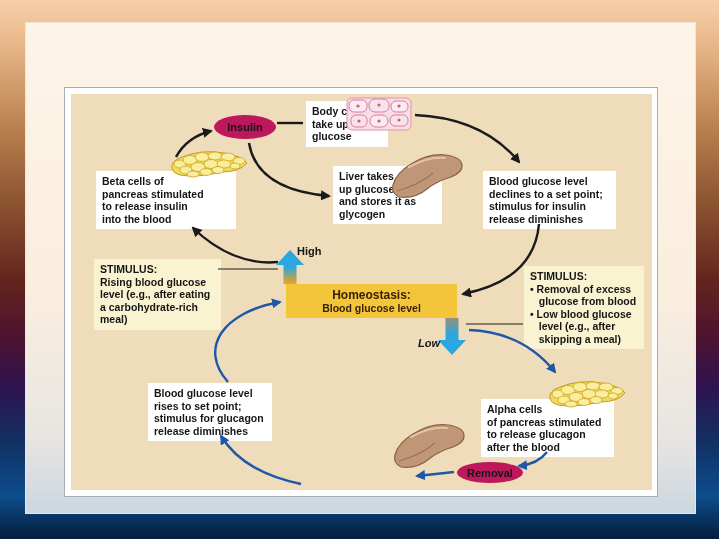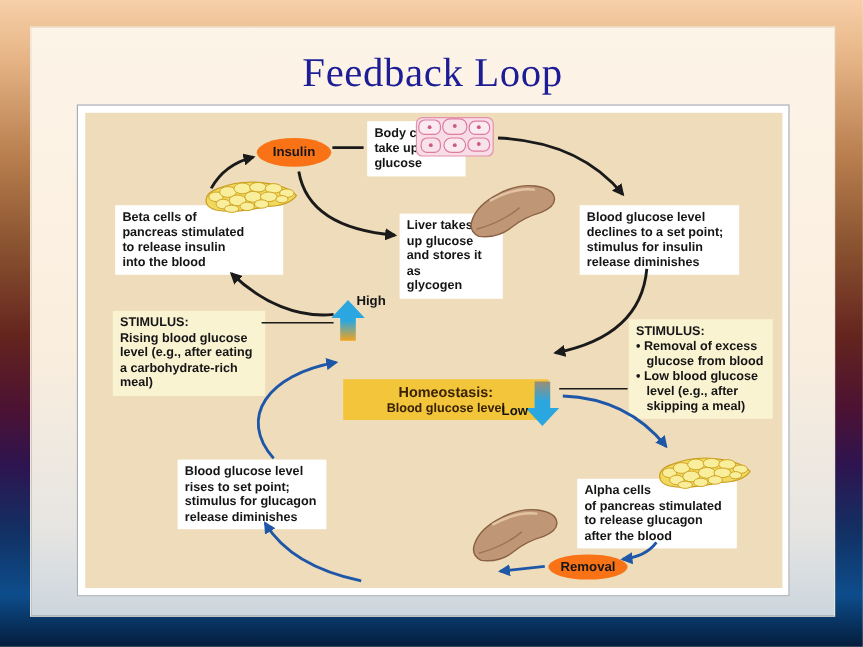--- a/index.html
+++ b/index.html
@@ -28,54 +28,53 @@
   }
   .stage *{box-sizing:border-box;}
   .wbox,.ybox{
     position:absolute;padding:4px 6px;z-index:1;
     font-weight:700;font-size:10.5px;line-height:12.5px;color:#151515;
     white-space:pre-wrap;
   }
   .wbox{background:#ffffff;}
   .ybox{background:var(--stimulus-bg,#faf3d2);}
   .oval{
-    position:absolute;background:#f97316;border-radius:50%;z-index:1;
+    position:absolute;background:#be185d;border-radius:50%;z-index:1;
     display:flex;align-items:center;justify-content:center;
     font-weight:700;font-size:11px;color:#151515;
   }
   .homeo{
     position:absolute;left:215px;top:190px;width:171px;height:34px;z-index:1;
     background:var(--homeostasis-bg,#f2c53a);
     display:flex;flex-direction:column;align-items:center;justify-content:center;
-    color:#3a2104;text-align:center;margin-top:32px;
+    color:#3a2104;text-align:center;
   }
   .homeo .t1{font-weight:700;font-size:12px;line-height:14px;}
   .homeo .t2{font-weight:700;font-size:10.5px;line-height:12px;}
   .lvl-label{position:absolute;z-index:4;font-weight:700;font-size:11px;color:#151515;}
   .organ{position:absolute;z-index:2;}
   .arrows{position:absolute;left:0;top:0;width:581px;height:396px;z-index:3;pointer-events:none;}
 </style>
 </head>
 <body>
 
 <div class="card">
-  <div class="slide-title">Feedback Loop</div>
 
   <div class="panel-frame"></div>
 
   <div class="stage">
 
     <div class="wbox" style="left:235px;top:7px;width:82px;">Body cells
 take up more
 glucose</div>
     <div class="wbox" style="left:25px;top:77px;width:140px;">Beta cells of
 pancreas stimulated
 to release insulin
 into the blood</div>
-    <div class="wbox" style="left:262px;top:84px;width:86px;">Liver takes
+    <div class="wbox" style="left:262px;top:72px;width:109px;">Liver takes
 up glucose
 and stores it as
 glycogen</div>
     <div class="wbox" style="left:412px;top:77px;width:133px;">Blood glucose level
 declines to a set point;
 stimulus for insulin
 release diminishes</div>
     <div class="ybox" style="left:23px;top:165px;width:127px;">STIMULUS:
 Rising blood glucose
 level (e.g., after eating
@@ -98,21 +97,21 @@
 
     <div class="homeo">
       <span class="t1">Homeostasis:</span>
       <span class="t2">Blood glucose level</span>
     </div>
 
     <div class="oval" style="left:143px;top:21px;width:62px;height:24px;">Insulin</div>
     <div class="oval" style="left:386px;top:368px;width:66px;height:21px;">Removal</div>
 
     <div class="lvl-label" style="left:226px;top:151px;">High</div>
-    <div class="lvl-label" style="left:347px;top:243px;">Low</div>
+    <div class="lvl-label" style="left:347px;top:243px;font-style:italic;">Low</div>
 
     <svg class="organ" style="left:275px;top:3px;" width="66" height="34" viewBox="0 0 66 34">
       <rect x="1" y="1" width="64" height="32" rx="5" fill="#f8dce6" stroke="#e391ad" stroke-width="1"></rect>
       <rect x="3" y="3" width="18" height="12" rx="5" fill="#fbeaf0" stroke="#dd7ba0" stroke-width="1"></rect>
       <rect x="23" y="2" width="20" height="13" rx="6" fill="#f9e3eb" stroke="#dd7ba0" stroke-width="1"></rect>
       <rect x="45" y="4" width="17" height="11" rx="5" fill="#fbeaf0" stroke="#dd7ba0" stroke-width="1"></rect>
       <rect x="5" y="18" width="16" height="12" rx="5" fill="#f9e3eb" stroke="#dd7ba0" stroke-width="1"></rect>
       <rect x="24" y="18" width="18" height="12" rx="6" fill="#fbeaf0" stroke="#dd7ba0" stroke-width="1"></rect>
       <rect x="44" y="18" width="18" height="11" rx="5" fill="#f9e3eb" stroke="#dd7ba0" stroke-width="1"></rect>
       <circle cx="12" cy="9" r="1.6" fill="#c95b86"></circle>

